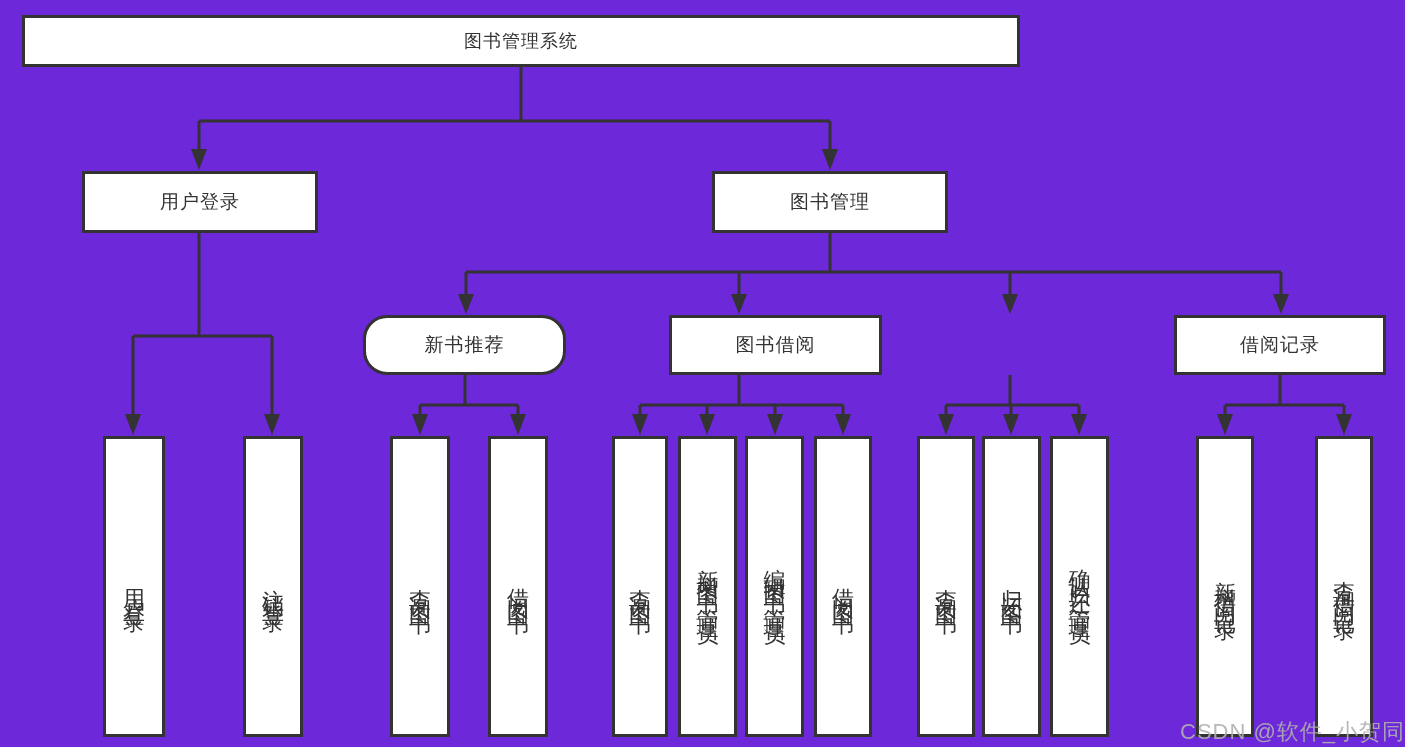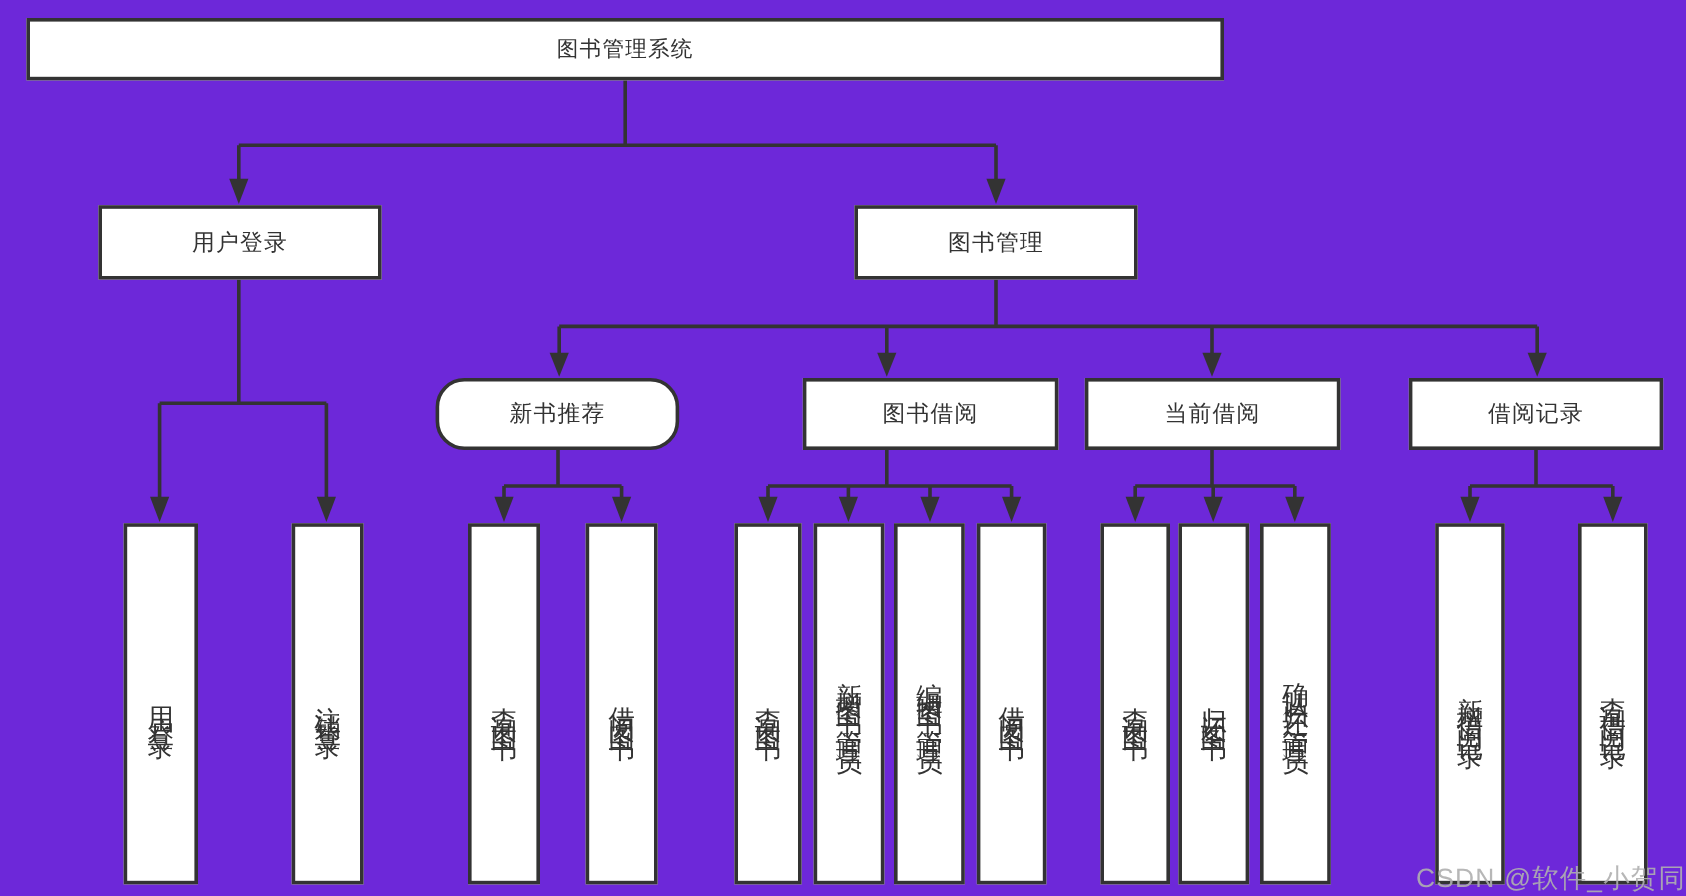--- a/index.html
+++ b/index.html
@@ -99,21 +99,20 @@
     <polygon points="1336,414 1352,414 1344,435" fill="#333333"></polygon>
   </svg>
 
   <div class="node root-node" style="left:22px; top:15px; width:998px; height:52px;">图书管理系统</div>
 
   <div class="node hnode" style="left:82px; top:171px; width:236px; height:62px;">用户登录</div>
   <div class="node hnode" style="left:712px; top:171px; width:236px; height:62px;">图书管理</div>
 
   <div class="node hnode" style="left:363px; top:315px; width:203px; height:60px;border-radius:24px;">新书推荐</div>
   <div class="node hnode" style="left:669px; top:315px; width:213px; height:60px;">图书借阅</div>
-  <div class="node hnode" style="left:904px; top:315px; width:213px; height:60px;">当前借阅</div>
   <div class="node hnode" style="left:1174px; top:315px; width:212px; height:60px;">借阅记录</div>
 
   <div class="node leaf" style="left:103px; top:436px; width:62px; height:301px;">用户登录</div>
   <div class="node leaf" style="left:243px; top:436px; width:60px; height:301px;">注销登录</div>
 
   <div class="node leaf" style="left:390px; top:436px; width:60px; height:301px;">查询图书</div>
   <div class="node leaf" style="left:488px; top:436px; width:60px; height:301px;">借阅图书</div>
 
   <div class="node leaf" style="left:612px; top:436px; width:56px; height:301px;">查询图书</div>
   <div class="node leaf" style="left:678px; top:436px; width:59px; height:301px;">新增图书（管理员）</div>

